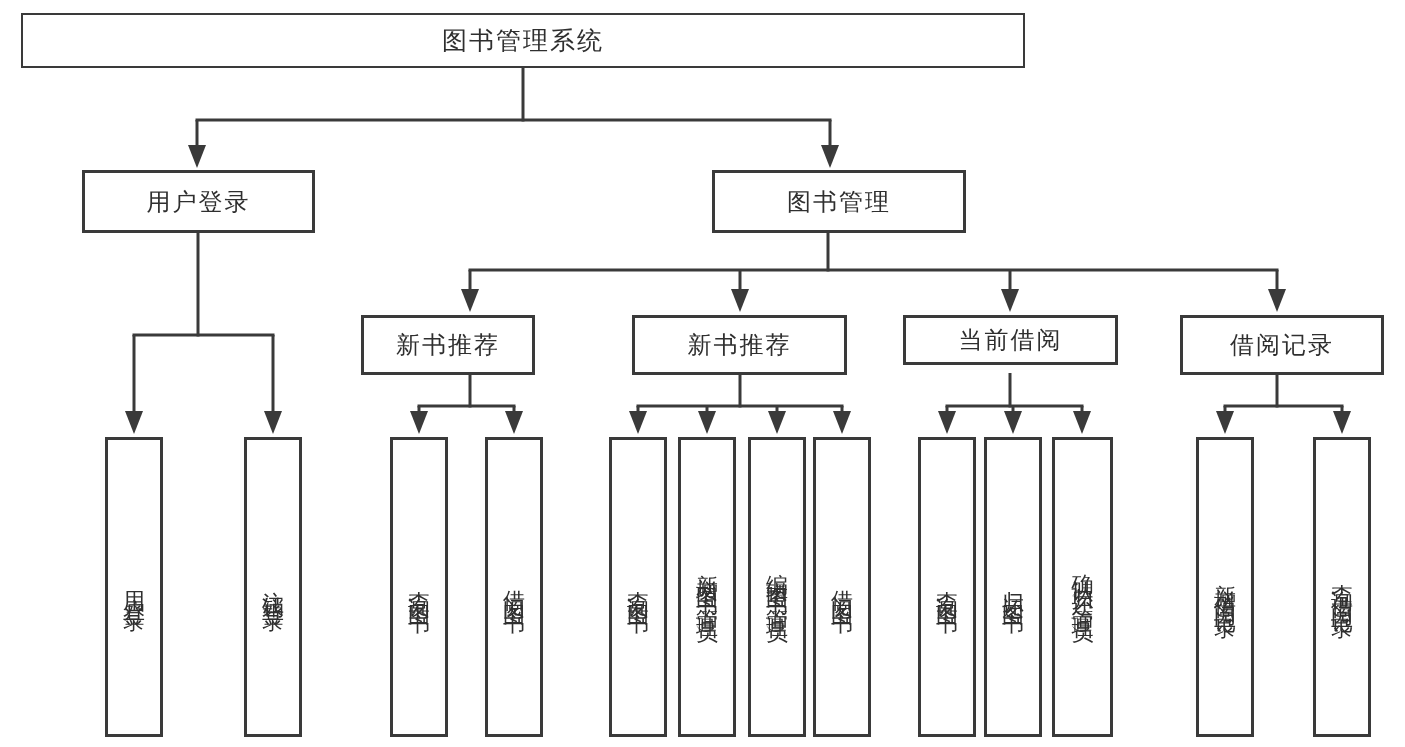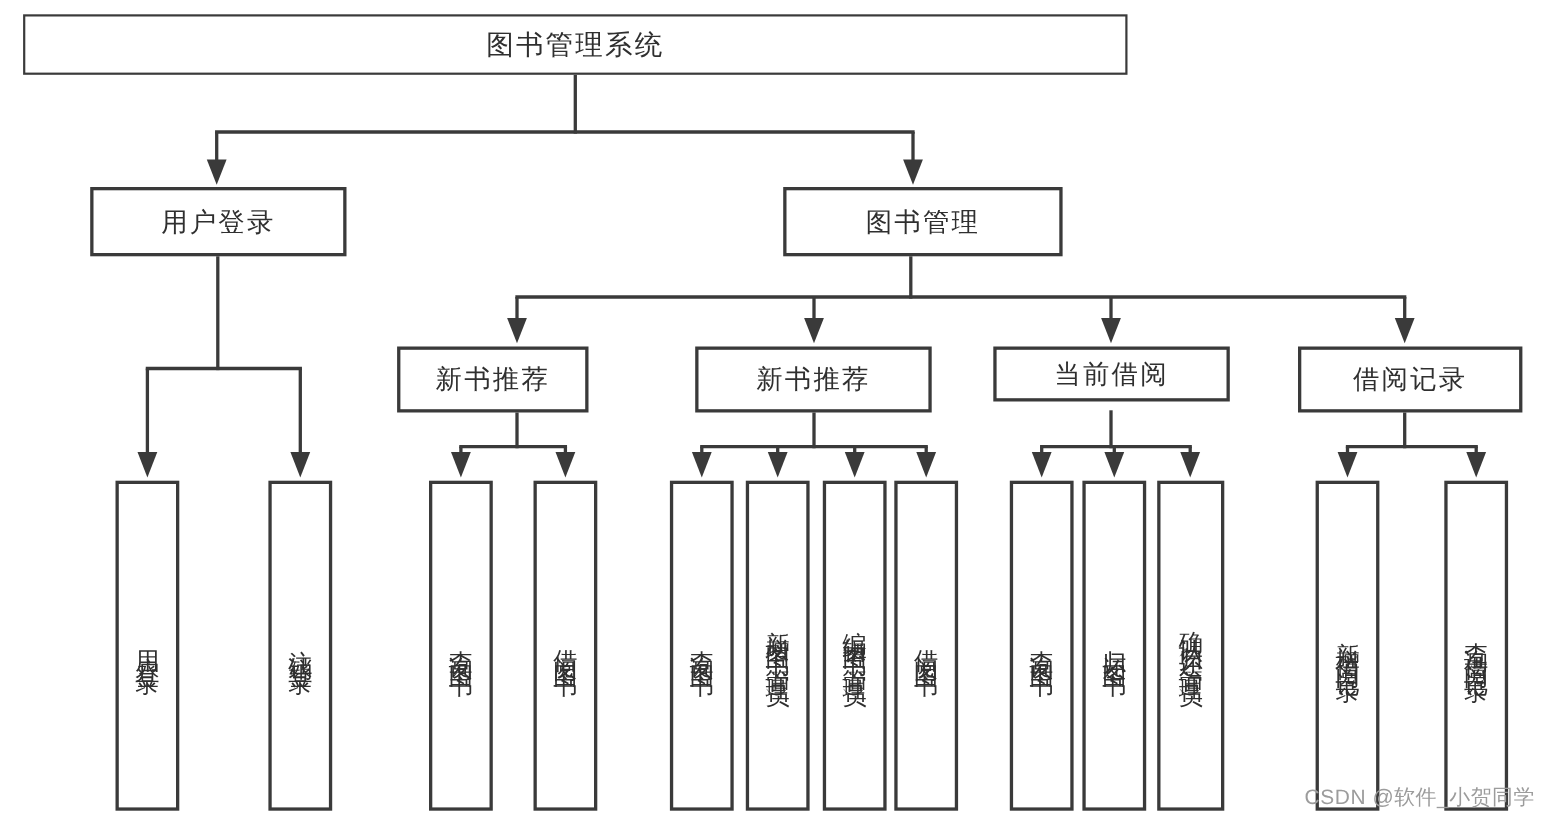--- a/index.html
+++ b/index.html
@@ -192,15 +192,14 @@
     <span>确认归还（管理员）</span>
   </div>
 
   <div class="node vnode" style="left:1196px; top:437px; width:58px; height:300px;">
     <span>新增借阅记录</span>
   </div>
   <div class="node vnode" style="left:1313px; top:437px; width:58px; height:300px;">
     <span>查询借阅记录</span>
   </div>
 
-  <div class="watermark">CSDN @软件_小贺同学</div>
 
 </div>
 
 </body></html>

